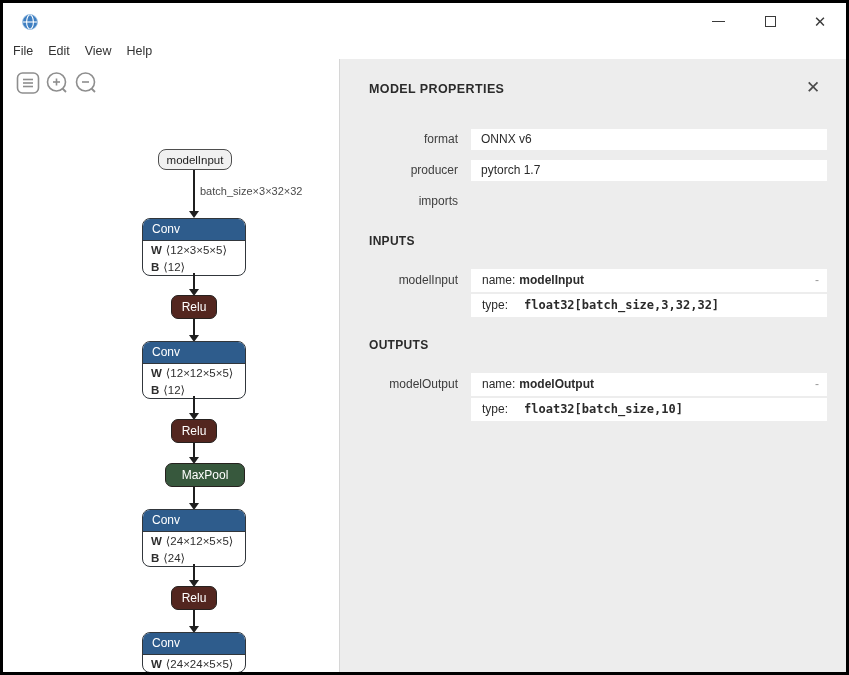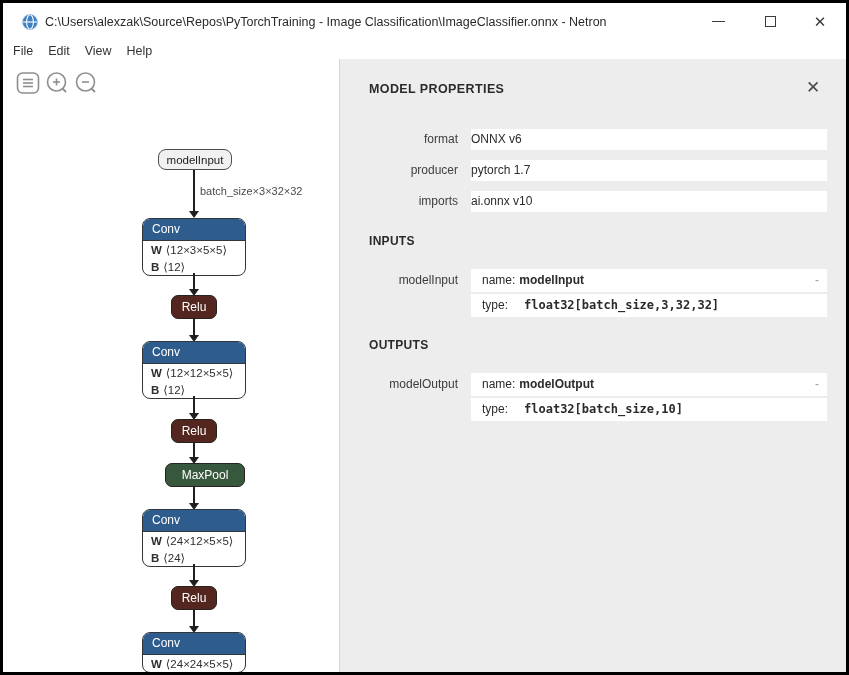--- a/index.html
+++ b/index.html
@@ -39,21 +39,21 @@
   .node-pill{position:absolute;height:24px;border:1px solid #26211f;border-radius:7px;box-sizing:border-box;display:flex;align-items:center;justify-content:center;color:#fff;font-size:12px;}
   .pill-relu{left:168px;width:46px;background:#53261f;}
   .pill-pool{left:162px;width:80px;background:#37583d;}
 
   
   .panel{position:absolute;left:336px;top:56px;width:532px;height:613px;background:#ededed;border-left:1px solid #d6d6d6;box-sizing:border-box;}
   .panel-title{position:absolute;left:29px;top:23px;font-size:12.5px;font-weight:bold;color:#2b2b2b;letter-spacing:.4px;}
   .panel-close{position:absolute;left:466px;top:20px;font-size:17px;color:#4a4a4a;line-height:17px;}
 
   .prop-label{position:absolute;left:9px;width:109px;text-align:right;font-size:12px;color:#404040;line-height:21px;}
-  .prop-box{position:absolute;left:131px;width:356px;height:21px;background:#fff;font-size:12px;color:#2b2b2b;line-height:21px;padding-left:0;box-sizing:border-box;}
+  .prop-box{position:absolute;left:131px;width:356px;height:21px;background:#fff;font-size:12px;color:#2b2b2b;line-height:21px;padding-left:10px;box-sizing:border-box;}
 
   .section-h{position:absolute;left:29px;font-size:12px;font-weight:bold;color:#2b2b2b;letter-spacing:.3px;}
 
   .arg-label{position:absolute;left:9px;width:109px;text-align:right;font-size:12px;color:#3c3c3c;line-height:23px;}
   .arg-row{position:absolute;left:131px;width:356px;height:23px;background:#fff;font-size:12px;color:#2b2b2b;line-height:23px;padding-left:11px;box-sizing:border-box;}
   .arg-row .bold{font-weight:bold;margin-left:4px;}
   .arg-row .mono{font-family:"DejaVu Sans Mono",monospace;font-weight:bold;font-size:12px;margin-left:16px;}
   .collapse-btn{position:absolute;right:8px;top:0;color:#9a9a9a;font-size:12px;}
 
   svg{display:block;}
@@ -65,21 +65,20 @@
 
   <div class="titlebar">
     <span class="app-icon">
       <svg width="16" height="16" viewBox="0 0 16 16">
         <circle cx="8" cy="8" r="7.5" fill="#3f7fc1"></circle>
         <ellipse cx="8" cy="8" rx="3.4" ry="7.2" fill="none" stroke="#fff" stroke-width="1.1"></ellipse>
         <line x1="0.8" y1="8" x2="15.2" y2="8" stroke="#fff" stroke-width="1.1"></line>
         <circle cx="8" cy="8" r="7.5" fill="none" stroke="#9cc2e5" stroke-width="0.8"></circle>
       </svg>
     </span>
-    <span class="title-text">C:\Users\alexzak\Source\Repos\PyTorchTraining - Image Classification\ImageClassifier.onnx - Netron</span>
     <span class="win-btn btn-min">
         <span class="min-glyph"></span>
       </span>
     <span class="win-btn btn-max">
         <span class="max-glyph"></span>
       </span>
     <span class="win-btn btn-close">✕</span>
   </div>
 
   <div class="menubar">
@@ -176,21 +175,20 @@
 
   <div class="panel">
     <div class="panel-title">MODEL PROPERTIES</div>
     <span class="panel-close">✕</span>
 
     <div class="prop-label" style="top:70px;">format</div>
     <div class="prop-box" style="top:70px;">ONNX v6</div>
     <div class="prop-label" style="top:101px;">producer</div>
     <div class="prop-box" style="top:101px;">pytorch 1.7</div>
     <div class="prop-label" style="top:132px;">imports</div>
-    <div class="prop-box" style="top:132px;">ai.onnx v10</div>
 
     <div class="section-h" style="top:175px;">INPUTS</div>
 
     <div class="arg-label" style="top:210px;">modelInput</div>
     <div class="arg-row" style="top:210px;">
       <span>name:</span><span class="bold">modelInput</span>
       <span class="collapse-btn">-</span>
     </div>
     <div class="arg-row" style="top:235px;">
       <span>type:</span><span class="mono">float32[batch_size,3,32,32]</span>

